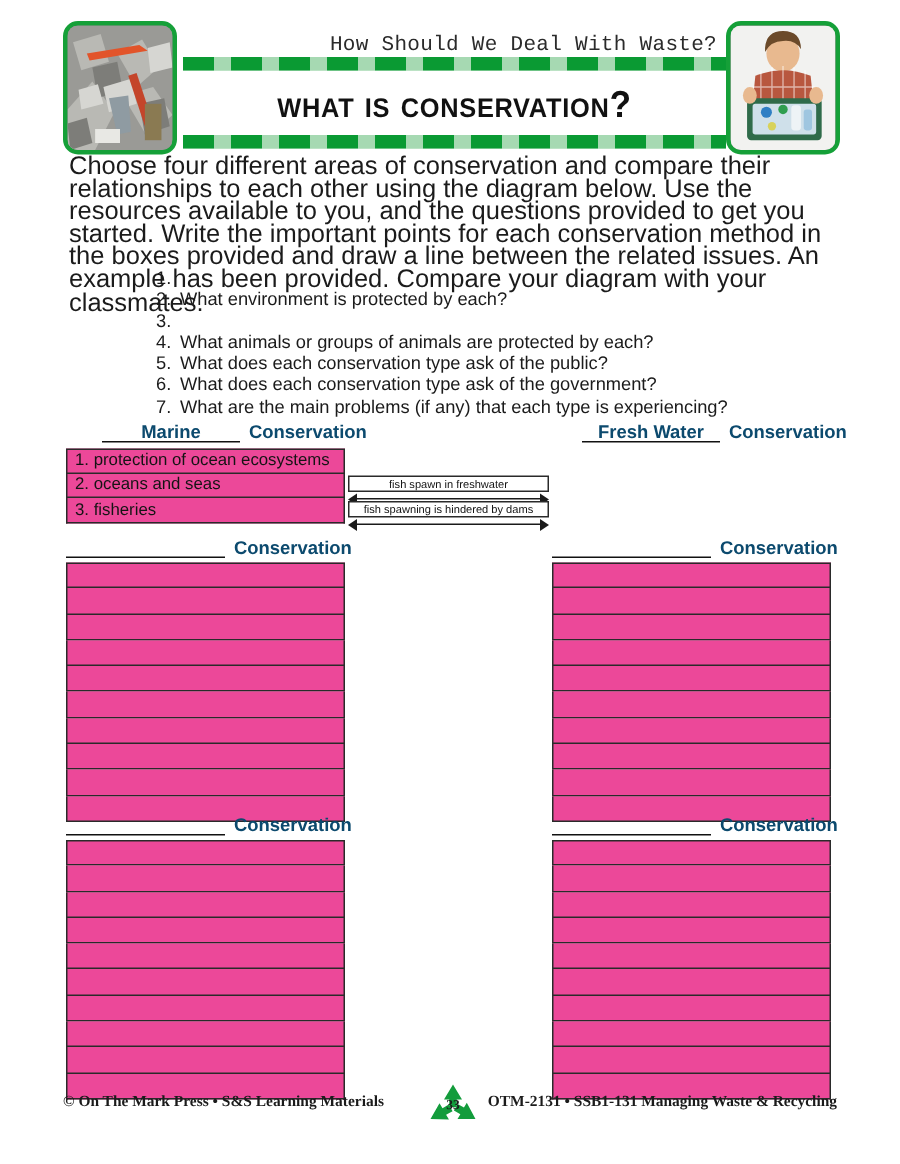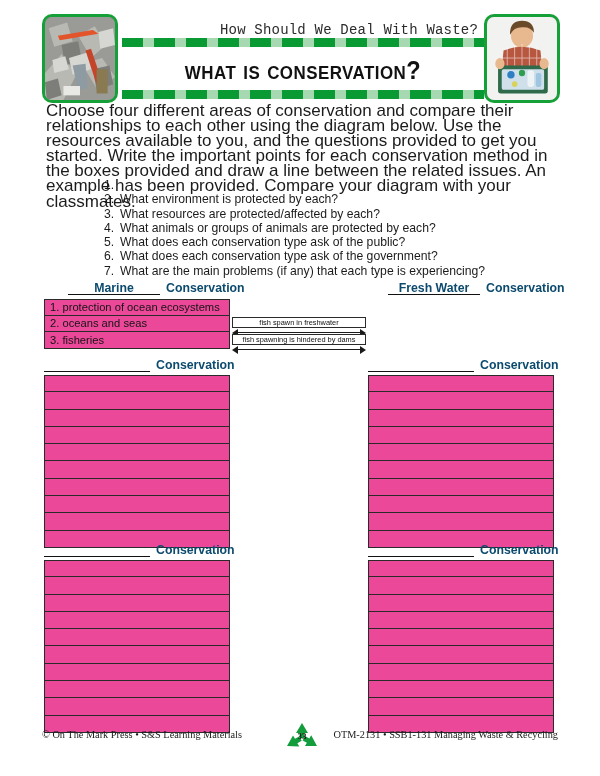--- a/index.html
+++ b/index.html
@@ -93,21 +93,21 @@
     position:absolute;top:0.5px;width:0;height:0;
     border-top:4.2px solid transparent;border-bottom:4.2px solid transparent;
   }
   .conn .arrow .head.l{left:0;border-right:6px solid #1a1a1a;}
   .conn .arrow .head.r{right:0;border-left:6px solid #1a1a1a;}
 
   
   .footer{position:absolute;left:0;top:726px;width:600px;height:22px;}
   .foot-txt{
     position:absolute;top:3px;font-family:"Liberation Serif",serif;
-    font-weight:normal;font-size:10.3px;color:#1b1b1b;white-space:nowrap;
+    font-weight:bold;font-size:10.3px;color:#1b1b1b;white-space:nowrap;
   }
   .foot-txt.left{left:42px;}
   .foot-txt.right{right:42px;}
   .recycle{position:absolute;left:285px;top:-4px;width:34px;height:30px;}
   .recycle svg{display:block;width:100%;height:100%;}
   .recycle .pg{
     position:absolute;left:0;top:9px;width:34px;text-align:center;
     font-family:"Liberation Serif",serif;font-weight:bold;font-size:9px;color:#1b1b1b;
   }
 </style>
@@ -185,21 +185,20 @@
   <div class="qlist">
     <div class="qrow">
       <span class="qnum">1.</span>
     </div>
     <div class="qrow">
       <span class="qnum">2.</span>
       <span>What environment is protected by each?</span>
     </div>
     <div class="qrow">
       <span class="qnum">3.</span>
-      <span>What resources are protected/affected by each?</span>
     </div>
     <div class="qrow">
       <span class="qnum">4.</span>
       <span>What animals or groups of animals are protected by each?</span>
     </div>
     <div class="qrow">
       <span class="qnum">5.</span>
       <span>What does each conservation type ask of the public?</span>
     </div>
     <div class="qrow">

